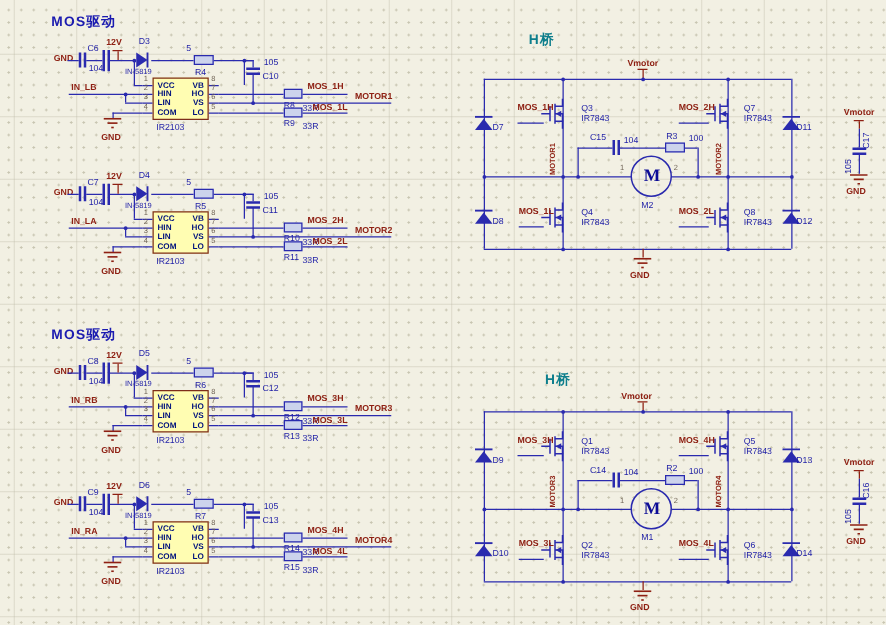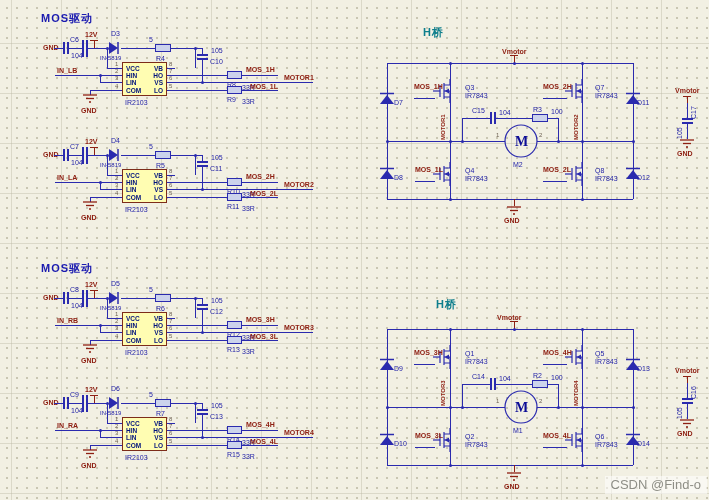--- a/index.html
+++ b/index.html
@@ -27,21 +27,20 @@
 .title{position:absolute;font-size:11px;line-height:12px;font-weight:bold;color:#1b1bb0;letter-spacing:1px;white-space:nowrap}
 .htitle{color:#0d7e8c}
 .mot{position:absolute;font:bold 14px "Liberation Serif",serif;color:#0c0c96}
 svg{position:absolute;overflow:visible}
 #wm{position:absolute;right:2px;bottom:6px;font-size:13px;line-height:16px;color:#8e8e86;background:rgba(255,255,255,.55);padding:1px 6px;font-family:"Liberation Sans",sans-serif}
 </style>
 </head>
 <body>
 
 <div id="canvas">
-  <div id="wm">CSDN @Find-o</div>
 <div class="t title" style="left: 41px; top: 12px;">MOS驱动</div>
     <div class="t red" style="left: 43px; top: 44px;">GND</div>
     <div class="w" style="left: 54px; top: 48px; width: 9px; height: 1px;"></div>
     <div class="w" style="left: 63px; top: 42px; width: 1.5px; height: 12px;"></div>
     <div class="w" style="left: 67px; top: 42px; width: 1.5px; height: 12px;"></div>
     <div class="t " style="left: 70px; top: 36px;">C6</div>
     <div class="t " style="left: 71px; top: 52px;">104</div>
     <div class="w" style="left: 69px; top: 48px; width: 13px; height: 1px;"></div>
     <div class="w" style="left: 82px; top: 39.5px; width: 1.5px; height: 17px;"></div>
     <div class="w" style="left: 86px; top: 39.5px; width: 1.5px; height: 17px;"></div>

